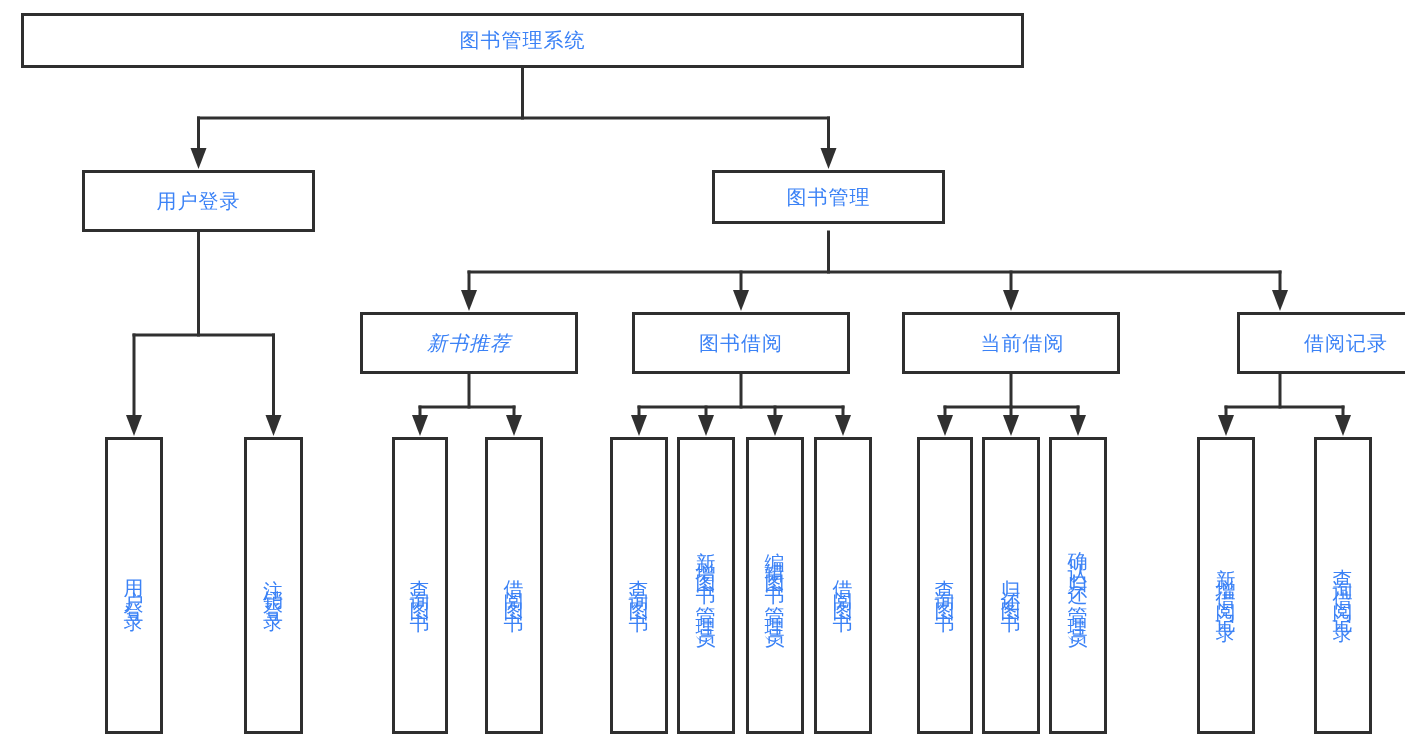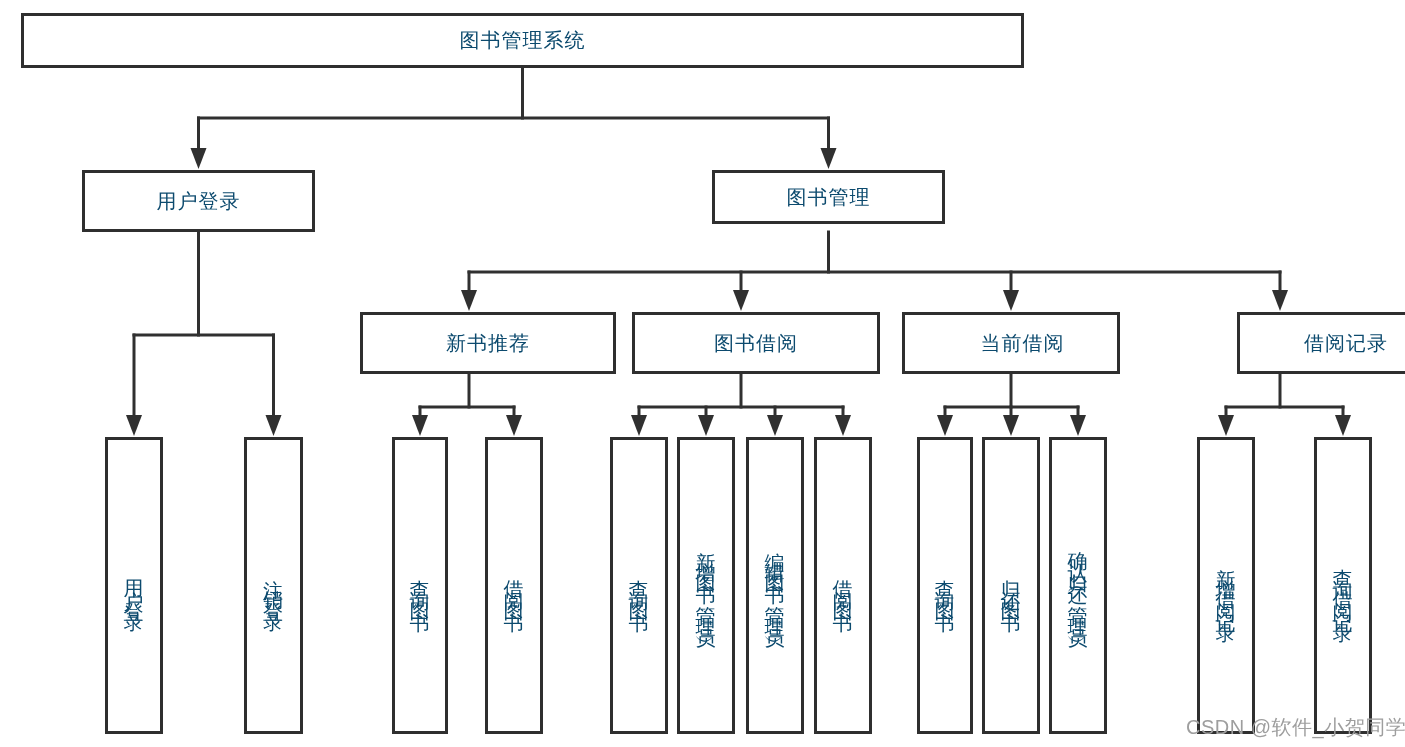--- a/index.html
+++ b/index.html
@@ -22,21 +22,21 @@
     background: #ffffff;
     border: 3px solid #2f2f2f;
     display: flex;
     align-items: center;
     justify-content: center;
     z-index: 2;
     color: #3a3a3a;
   }
   .node .node-label {
     font-size: 20px;
-    color: #0c4a6e;
+    color: #3b82f6;
     letter-spacing: 1px;
     white-space: nowrap;
   }
   .node.v .node-label {
     writing-mode: vertical-rl;
     text-orientation: mixed;
     letter-spacing: 11px;
     white-space: normal;
     line-height: 1;
   }
@@ -102,46 +102,45 @@
       <polygon points="1070,415 1086,415 1078,436" fill="#303030"></polygon>
       <line x1="1280" y1="272" x2="1280" y2="297" stroke="#303030" stroke-width="3" stroke-linecap="square"></line>
       <polygon points="1272,290 1288,290 1280,311" fill="#303030"></polygon>
       <line x1="1280" y1="374" x2="1280" y2="407" stroke="#303030" stroke-width="3" stroke-linecap="square"></line>
       <line x1="1226" y1="407" x2="1343" y2="407" stroke="#303030" stroke-width="3" stroke-linecap="square"></line>
       <line x1="1226" y1="407" x2="1226" y2="422" stroke="#303030" stroke-width="3" stroke-linecap="square"></line>
       <polygon points="1218,415 1234,415 1226,436" fill="#303030"></polygon>
       <line x1="1343" y1="407" x2="1343" y2="422" stroke="#303030" stroke-width="3" stroke-linecap="square"></line>
       <polygon points="1335,415 1351,415 1343,436" fill="#303030"></polygon>
     </svg>
-  <div id="watermark">CSDN @软件_小贺同学</div>
 <div class="node" style="left: 21px; top: 13px; width: 1003px; height: 55px;">
       <span class="node-label">图书管理系统</span>
     </div>
     <div class="node" style="left: 82px; top: 170px; width: 233px; height: 62px;">
       <span class="node-label">用户登录</span>
     </div>
     <div class="node v" style="left: 105px; top: 437px; width: 58px; height: 297px;">
       <span class="node-label">用户登录</span>
     </div>
     <div class="node v" style="left: 244px; top: 437px; width: 59px; height: 297px;">
       <span class="node-label">注销登录</span>
     </div>
     <div class="node" style="left: 712px; top: 170px; width: 233px; height: 54px;">
       <span class="node-label">图书管理</span>
     </div>
-    <div class="node" style="left: 360px; top: 312px; width: 256px; height: 62px;">
+    <div class="node" style="left: 360px; top: 312px; width: 218px; height: 62px; font-style: italic;">
       <span class="node-label">新书推荐</span>
     </div>
     <div class="node v" style="left: 392px; top: 437px; width: 56px; height: 297px;">
       <span class="node-label">查询图书</span>
     </div>
     <div class="node v" style="left: 485px; top: 437px; width: 58px; height: 297px;">
       <span class="node-label">借阅图书</span>
     </div>
-    <div class="node" style="left: 632px; top: 312px; width: 248px; height: 62px;">
+    <div class="node" style="left: 632px; top: 312px; width: 218px; height: 62px;">
       <span class="node-label">图书借阅</span>
     </div>
     <div class="node v" style="left: 610px; top: 437px; width: 58px; height: 297px;">
       <span class="node-label">查询图书</span>
     </div>
     <div class="node v" style="left: 677px; top: 437px; width: 58px; height: 297px;">
       <span class="node-label">新增图书（管理员）</span>
     </div>
     <div class="node v" style="left: 746px; top: 437px; width: 58px; height: 297px;">
       <span class="node-label">编辑图书（管理员）</span>

